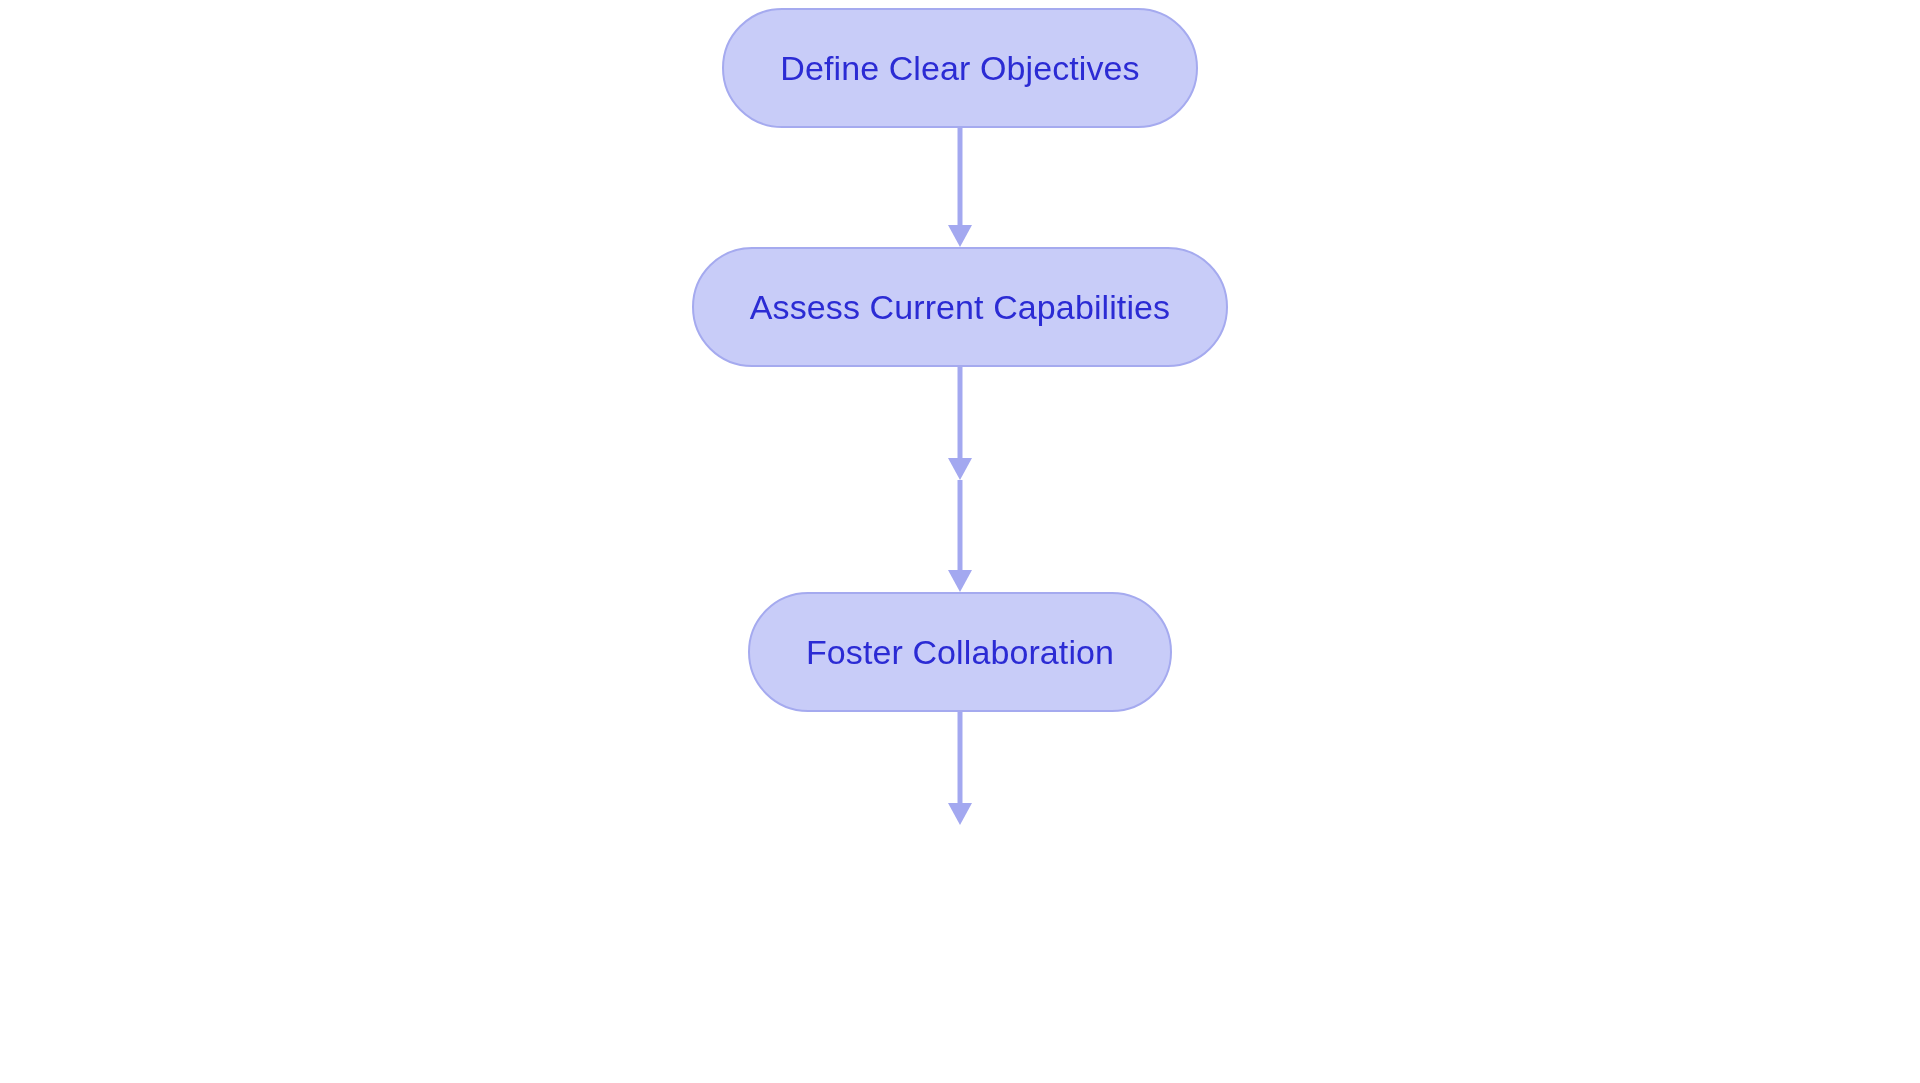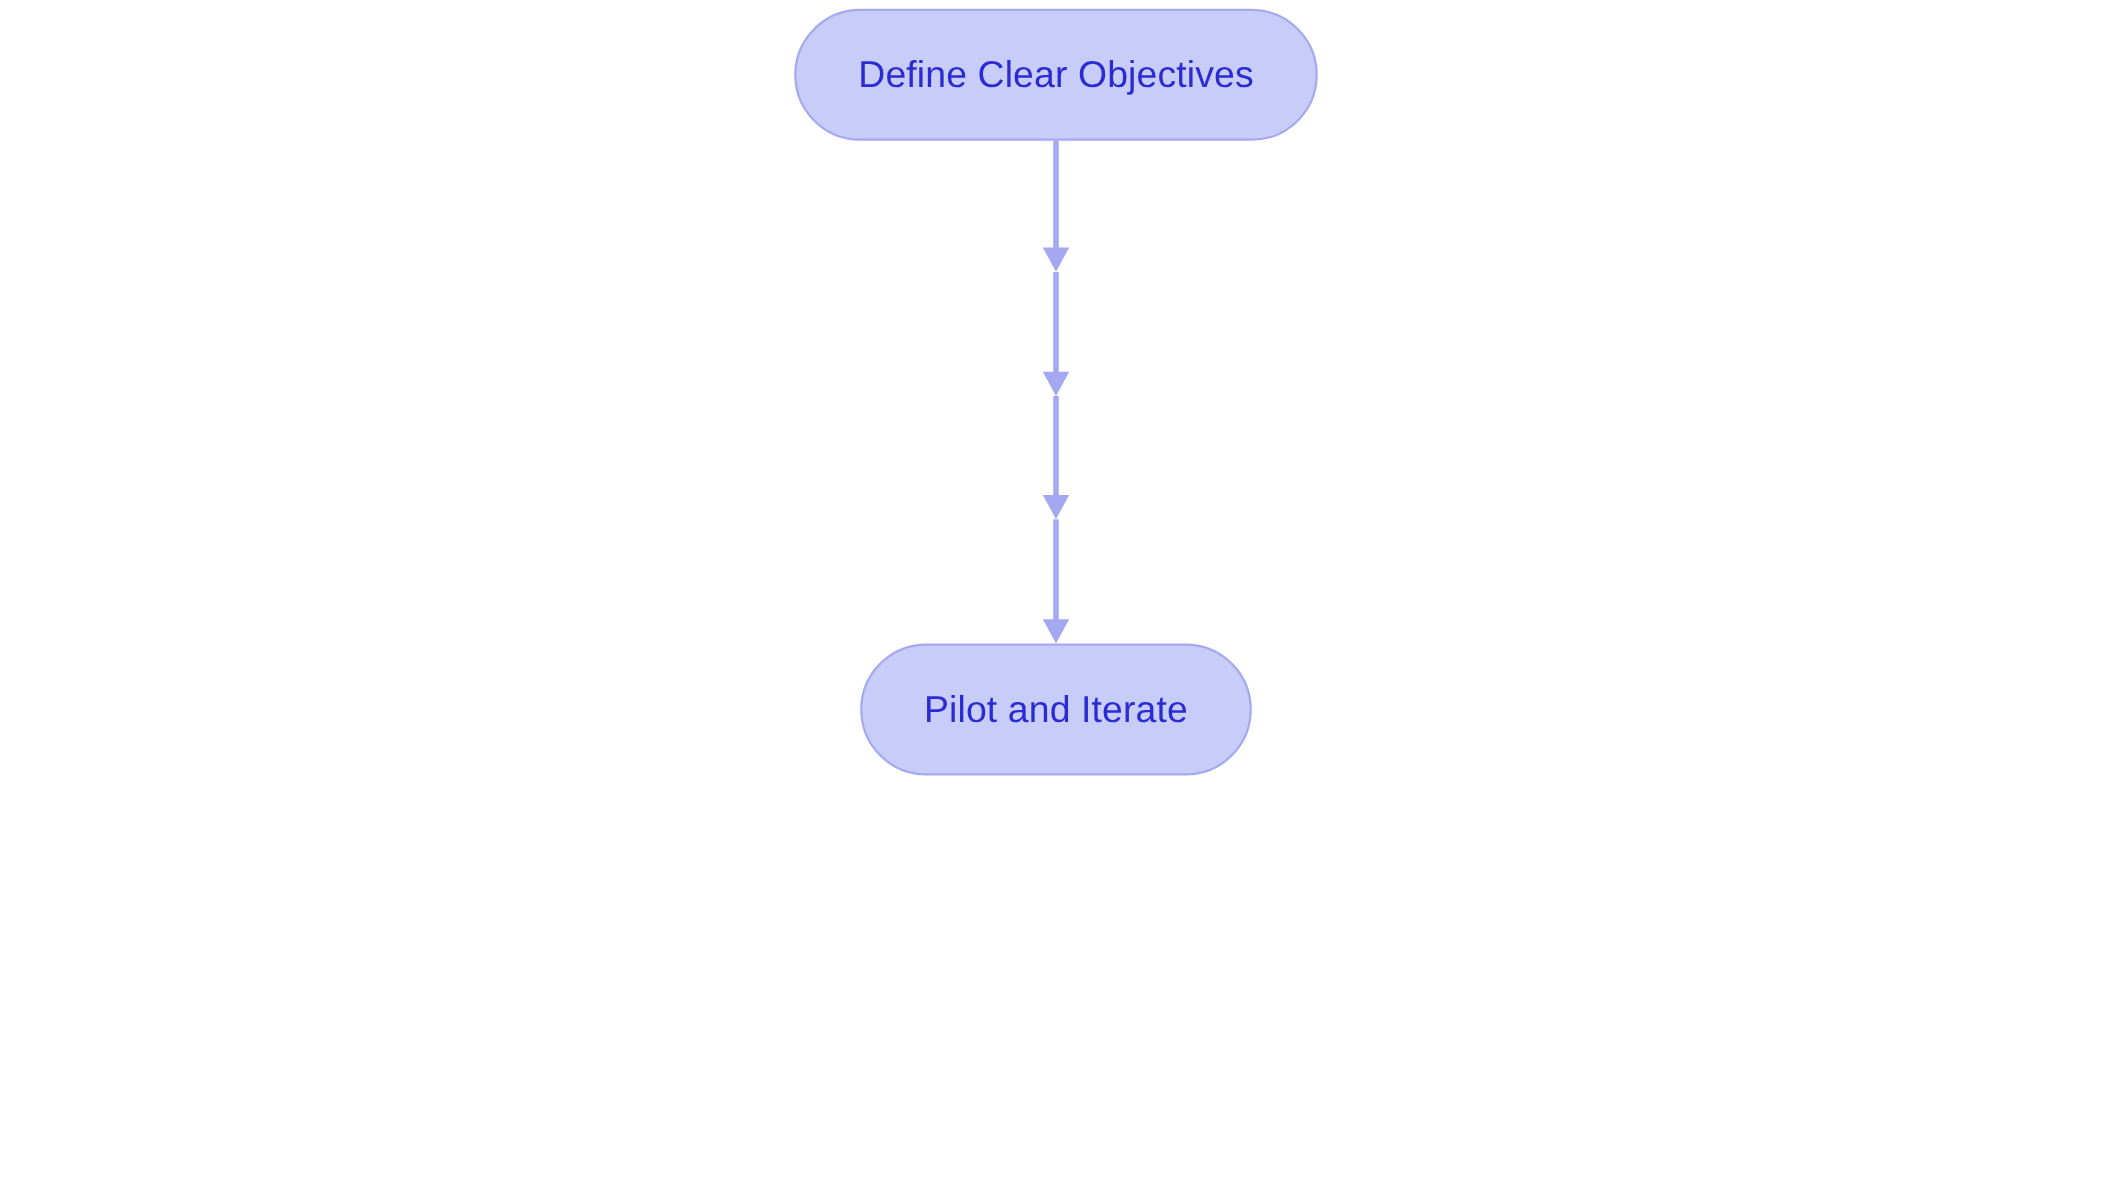--- a/index.html
+++ b/index.html
@@ -91,42 +91,45 @@
       <span class="flow-node-label">Define Clear Objectives</span>
     </div>
 
     <div class="flow-connector node-gap-1">
       <svg class="connector-svg" width="40" height="119" viewBox="0 0 40 119">
         <line x1="20" y1="0" x2="20" y2="99" stroke="#a3a8f0" stroke-width="5"></line>
         <polygon points="8,97 32,97 20,119" fill="#a3a8f0"></polygon>
       </svg>
     </div>
 
+    <div class="flow-node">
+      <span class="flow-node-label">Assess Current Capabilities</span>
+    </div>
 
     <div class="flow-connector node-gap-2">
       <svg class="connector-svg" width="40" height="113" viewBox="0 0 40 113">
         <line x1="20" y1="0" x2="20" y2="93" stroke="#a3a8f0" stroke-width="5"></line>
         <polygon points="8,91 32,91 20,113" fill="#a3a8f0"></polygon>
       </svg>
     </div>
 
 
     <div class="flow-connector node-gap-3">
       <svg class="connector-svg" width="40" height="112" viewBox="0 0 40 112">
         <line x1="20" y1="0" x2="20" y2="92" stroke="#a3a8f0" stroke-width="5"></line>
         <polygon points="8,90 32,90 20,112" fill="#a3a8f0"></polygon>
       </svg>
     </div>
 
+    <div class="flow-node">
+      <span class="flow-node-label">Foster Collaboration</span>
+    </div>
 
     <div class="flow-connector node-gap-4">
       <svg class="connector-svg" width="40" height="113" viewBox="0 0 40 113">
         <line x1="20" y1="0" x2="20" y2="93" stroke="#a3a8f0" stroke-width="5"></line>
         <polygon points="8,91 32,91 20,113" fill="#a3a8f0"></polygon>
       </svg>
     </div>
 
-    <div class="flow-node">
-      <span class="flow-node-label">Pilot and Iterate</span>
-    </div>
 
   </div>
 </div>
 
 </body></html>

